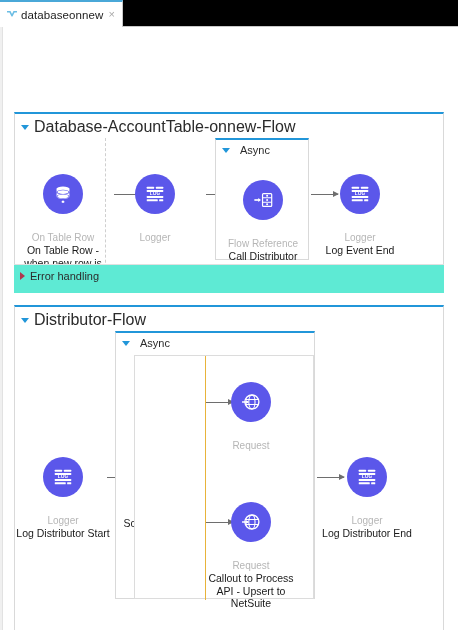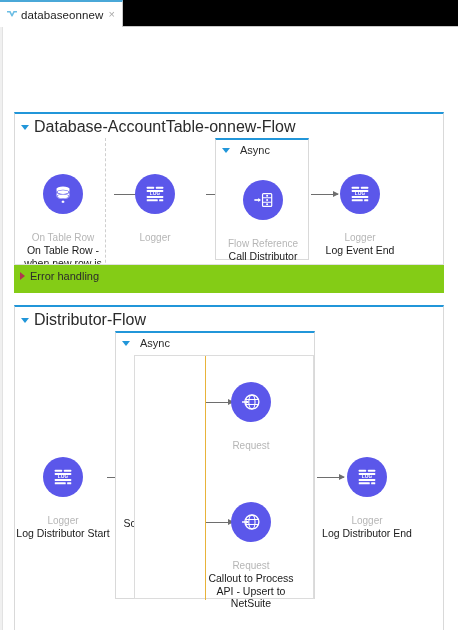--- a/index.html
+++ b/index.html
@@ -64,21 +64,21 @@
   .tri-right {
     width:0;height:0;
     border-top:4px solid transparent;
     border-bottom:4px solid transparent;
     border-left:5px solid #b0384f;
     display:block;
   }
   .err-bar {
     position:absolute;
     border-top:1px solid #e0e0e0;
-    background:#84cc16;
+    background:#5eead4;
   }
   .err-header {
     position:absolute; left:6px; top:5px;
     display:flex; align-items:center; gap:5px;
     font-size:11px; color:#2b2b2b;
   }
 
   
   .scope {
     position:absolute;

